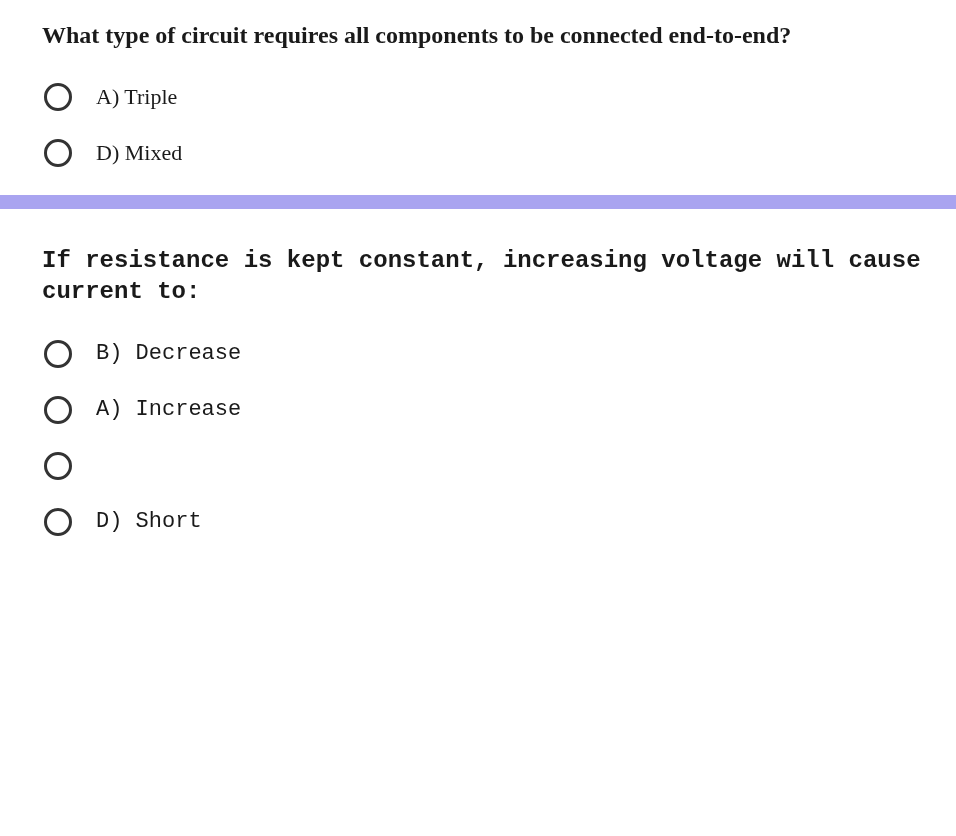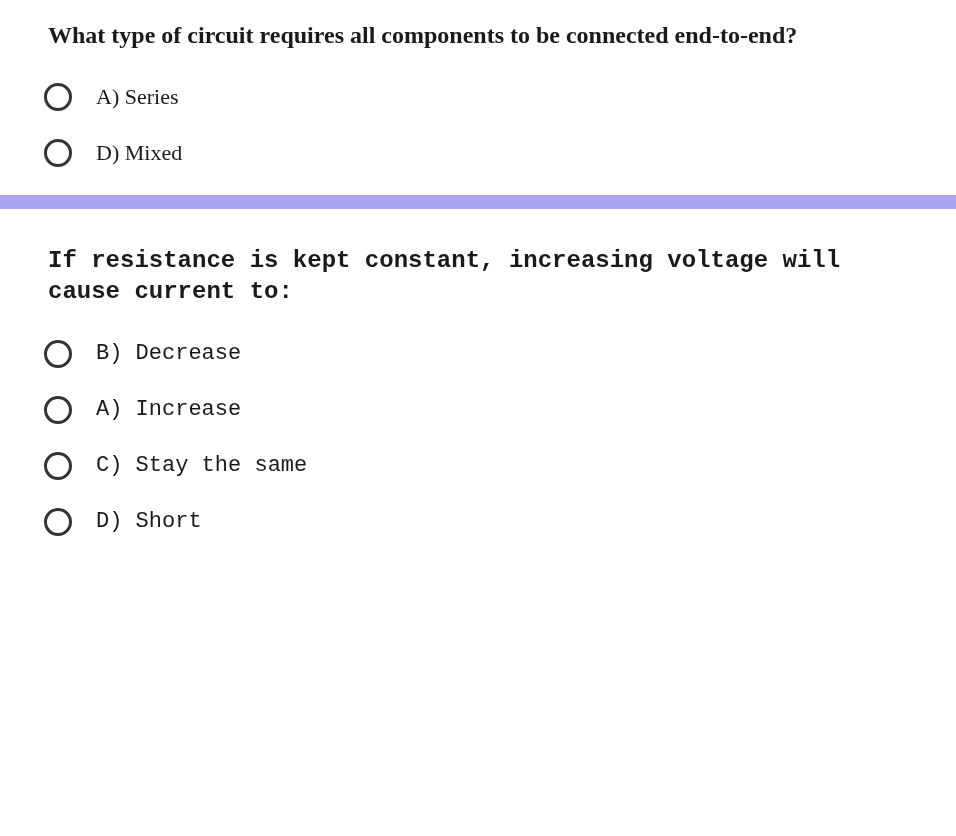--- a/index.html
+++ b/index.html
@@ -12,21 +12,21 @@
     width: 956px;
   }
   .question-block {
     padding: 20px 32px 28px 32px;
     background: #ffffff;
   }
   .question-text {
     font-size: 24px;
     font-weight: bold;
     color: #1a1a1a;
-    margin: 0 0 32px 16px;
+    margin: 0 0 32px 10px;
     line-height: 1.3;
   }
   .options {
     display: flex;
     flex-direction: column;
     gap: 28px;
     padding-left: 12px;
   }
   .option {
     display: flex;
@@ -54,21 +54,21 @@
   }
 </style>
 </head>
 <body>
 
 <div class="question-block">
   <p class="question-text">What type of circuit requires all components to be connected end-to-end?</p>
   <div class="options">
     <div class="option">
       <span class="radio"></span>
-      <span class="option-label">A) Series</span>
+      <span class="option-label">A) Triple</span>
     </div>
     <div class="option">
       <span class="radio"></span>
       <span class="option-label">D) Mixed</span>
     </div>
   </div>
 </div>
 
 <div class="divider"></div>
 
@@ -78,20 +78,19 @@
     <div class="option">
       <span class="radio"></span>
       <span class="option-label">B) Decrease</span>
     </div>
     <div class="option">
       <span class="radio"></span>
       <span class="option-label">A) Increase</span>
     </div>
     <div class="option">
       <span class="radio"></span>
-      <span class="option-label">C) Stay the same</span>
     </div>
     <div class="option">
       <span class="radio"></span>
       <span class="option-label">D) Short</span>
     </div>
   </div>
 </div>
 
 </body></html>

